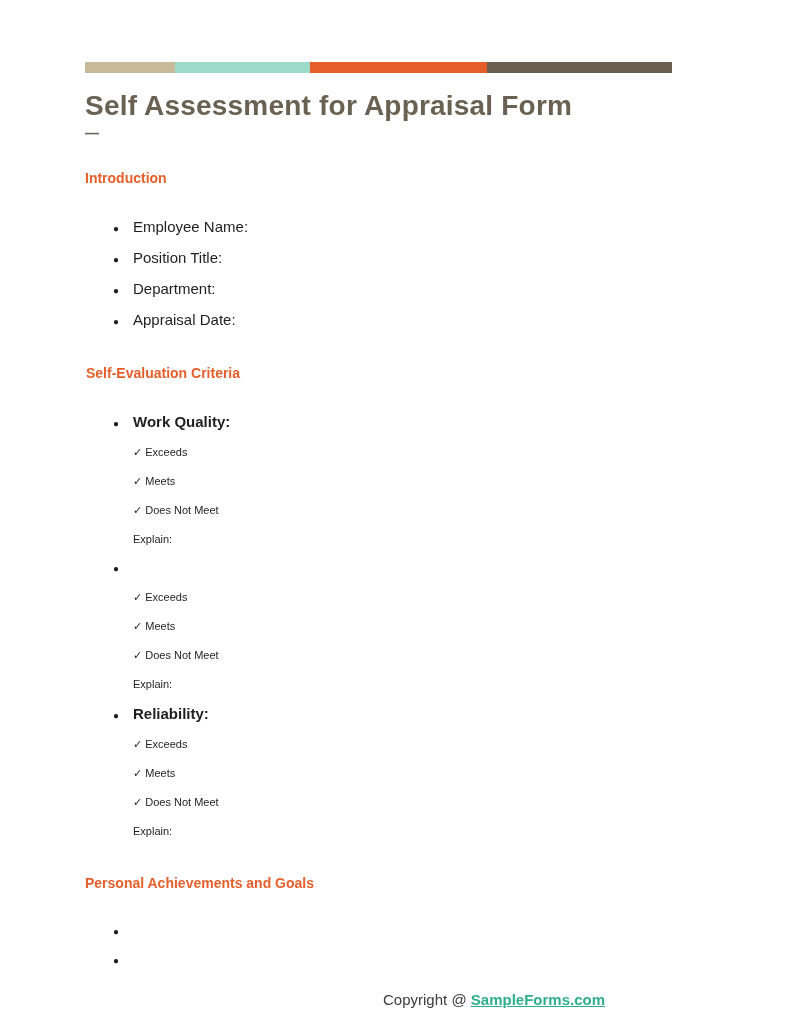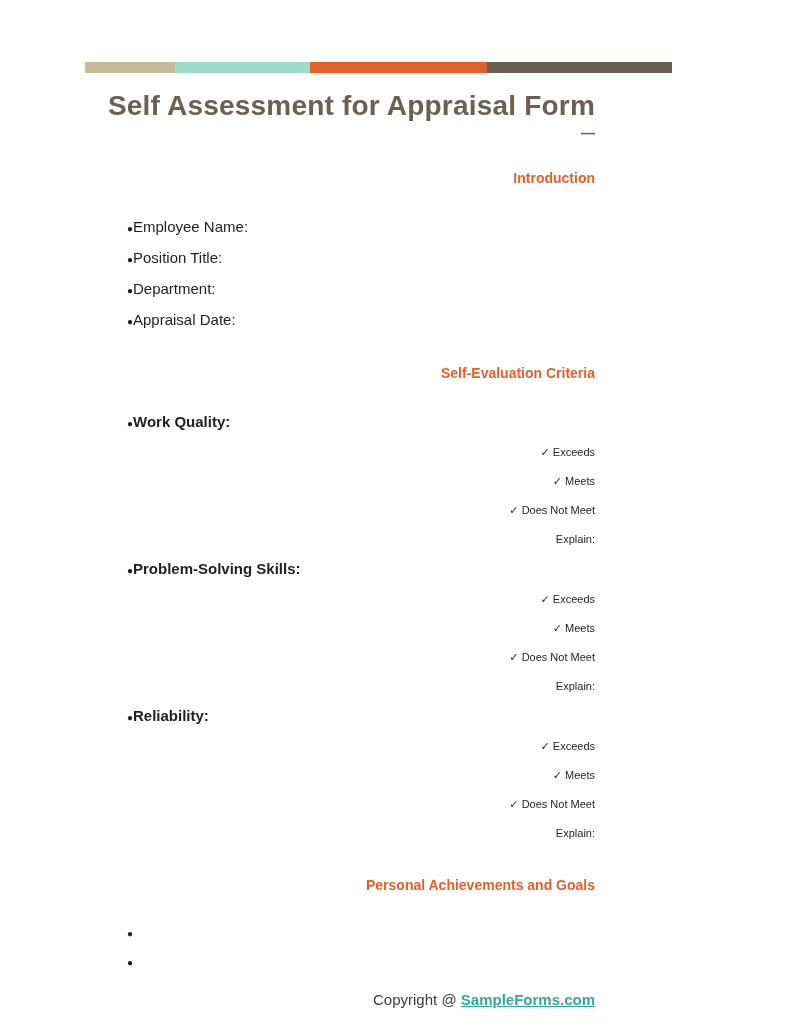--- a/index.html
+++ b/index.html
@@ -9,21 +9,20 @@
     font-family: "Liberation Sans", "DejaVu Sans", sans-serif;
     color: #1f1f1f;
   }
   .page {
     position: relative;
     width: 672px;
     height: 1036px;
     background: #ffffff;
     padding: 62px 77px 0 85px;
     overflow: hidden;
-    text-align: right;
   }
   .top-bar {
     display: flex;
     width: 624px;
     height: 11px;
   }
   .seg { height: 11px; }
   .seg-tan    { width: 90px;  background: #c8b998; }
   .seg-mint   { width: 135px; background: #9cdcc8; }
   .seg-orange { width: 177px; background: #e45f2a; }
@@ -70,21 +69,21 @@
   }
   .bold { font-weight: bold; }
   .sub-line {
     padding-left: 48px;
     line-height: 29px;
     font-size: 11px;
   }
 
   .footer {
     position: absolute;
-    right: 77px;
+    right: 67px;
     bottom: 28px;
     font-size: 15px;
     color: #3c3c3c;
   }
   .footer .site-link {
     font-weight: bold;
     color: #2eae8f;
     text-decoration: underline;
     cursor: pointer;
   }
@@ -134,21 +133,20 @@
       </div>
       <div class="sub-line">✓ Exceeds</div>
       <div class="sub-line">✓ Meets</div>
       <div class="sub-line">✓ Does Not Meet</div>
       <div class="sub-line">Explain:</div>
     </div>
 
     <div class="criterion-block">
       <div class="bullet-line">
         <span class="bullet">●</span>
-        <span class="bold">Problem-Solving Skills:</span>
       </div>
       <div class="sub-line">✓ Exceeds</div>
       <div class="sub-line">✓ Meets</div>
       <div class="sub-line">✓ Does Not Meet</div>
       <div class="sub-line">Explain:</div>
     </div>
 
     <div class="criterion-block">
       <div class="bullet-line">
         <span class="bullet">●</span>

